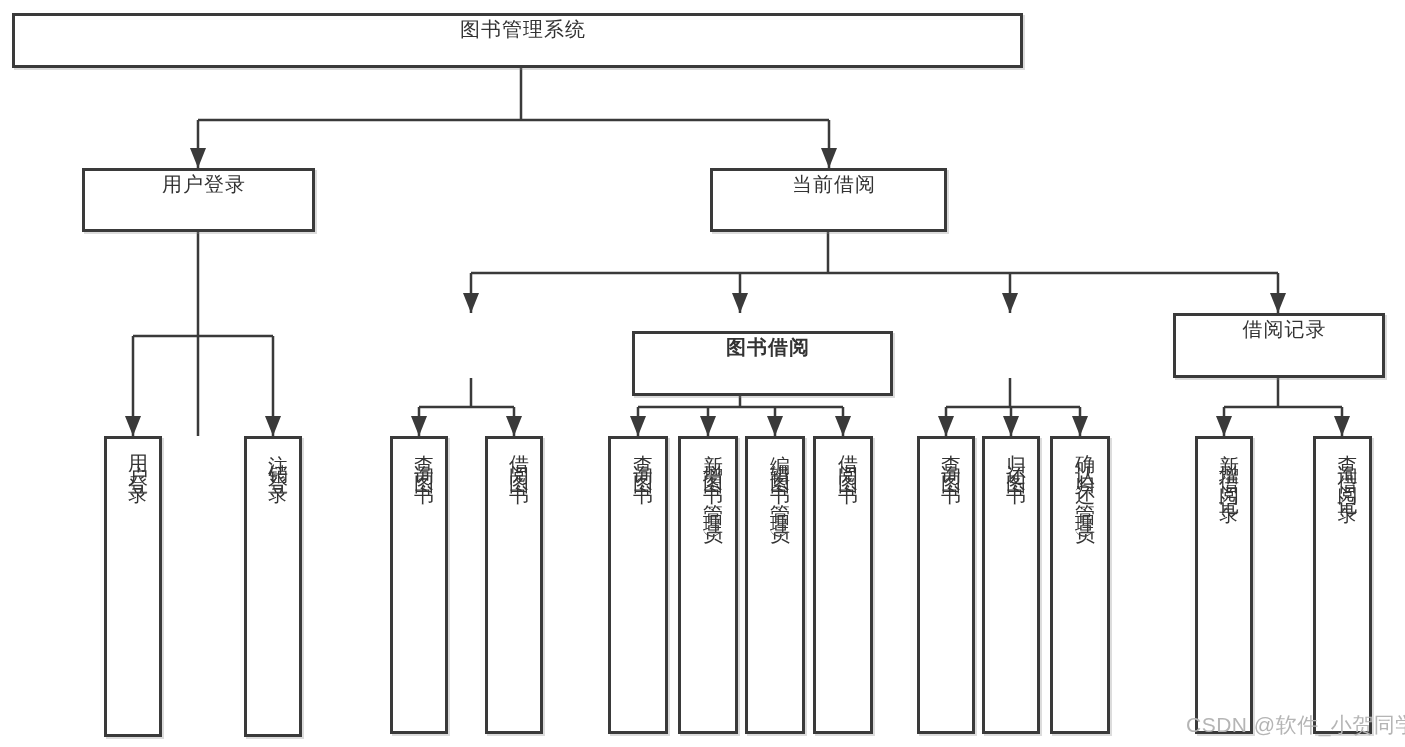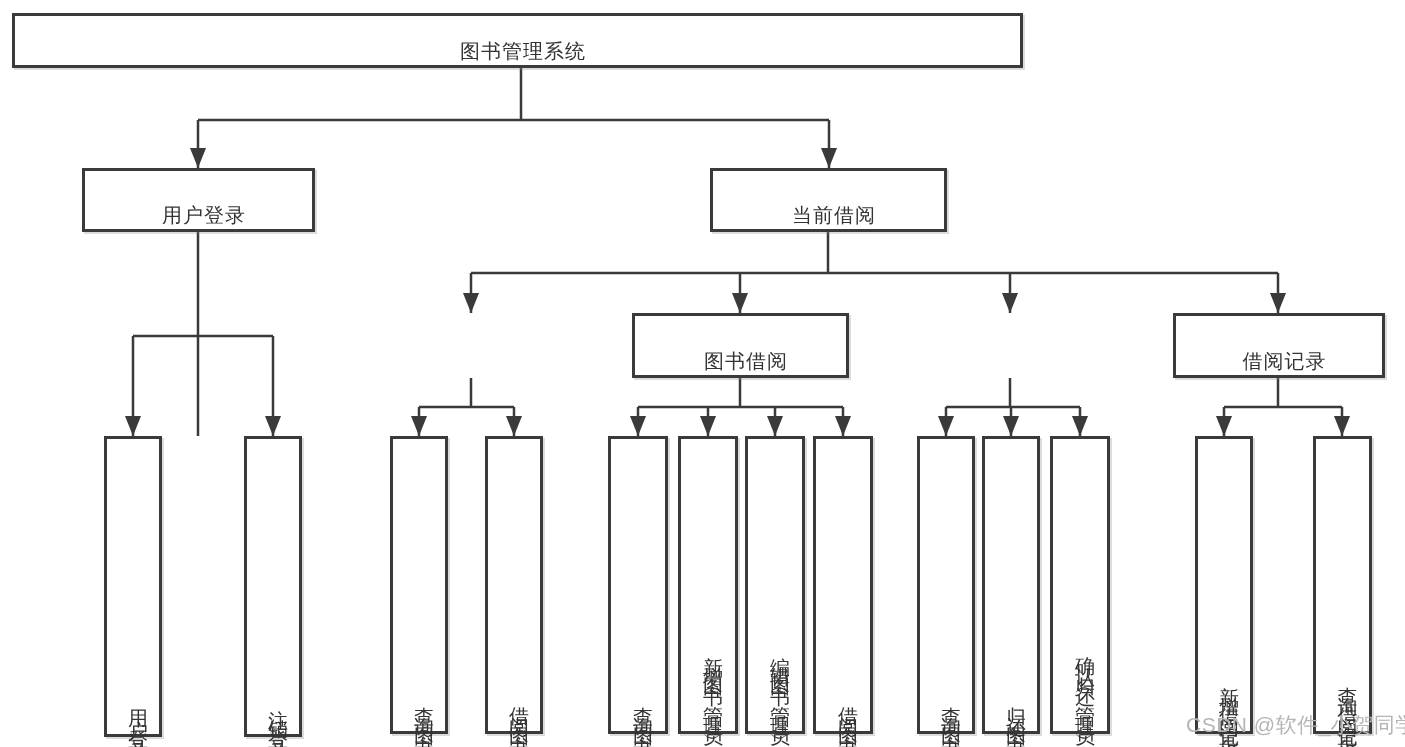--- a/index.html
+++ b/index.html
@@ -16,21 +16,21 @@
     background:var(--bg);
     overflow:hidden;
     font-family:"Liberation Sans",sans-serif;
     color:var(--text);
   }
   .connectors{position:absolute;left:0;top:0;width:1405px;height:747px;color:var(--line);}
   .node{
     position:absolute;
     border:3px solid var(--line);
     background:var(--bg);
-    display:flex;align-items:flex-end;justify-content:center;
+    display:flex;align-items:flex-start;justify-content:center;
     box-shadow:2px 2px 0 rgba(140,140,140,0.30);
     padding-left:11px;
   }
   .node.h{font-size:20px;letter-spacing:1px;}
   .node.v{
     font-size:20px;
   }
   .node.v .vlabel{
     writing-mode:vertical-rl;
     text-orientation:mixed;
@@ -110,21 +110,21 @@
     <span>当前借阅</span>
   </div>
 
   <div class="node v" style="left:104px;top:436px;width:58px;height:301px;">
     <span class="vlabel">用户登录</span>
   </div>
   <div class="node v" style="left:244px;top:436px;width:58px;height:301px;">
     <span class="vlabel">注销登录</span>
   </div>
 
-  <div class="node h" style="left:632px;top:313px;width:217px;height:65px;">
+  <div class="node h" style="left:632px;top:331px;width:261px;height:65px;font-weight:bold;">
     <span>图书借阅</span>
   </div>
   <div class="node h" style="left:1173px;top:313px;width:212px;height:65px;">
     <span>借阅记录</span>
   </div>
 
   <div class="node v" style="left:390px;top:436px;width:58px;height:298px;">
     <span class="vlabel">查询图书</span>
   </div>
   <div class="node v" style="left:485px;top:436px;width:58px;height:298px;">

